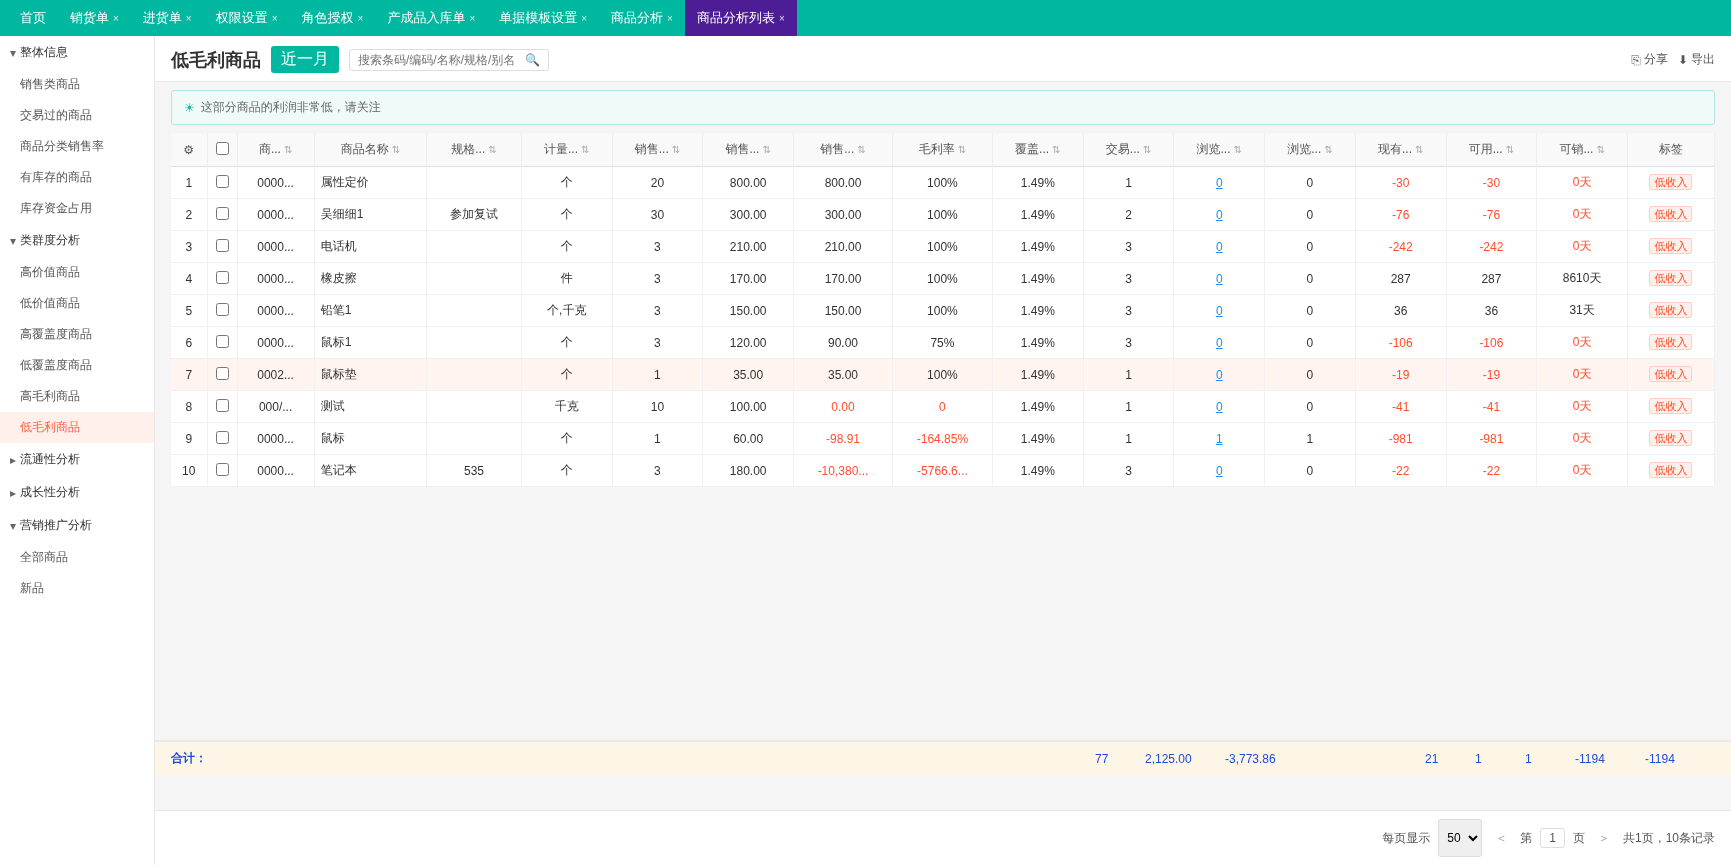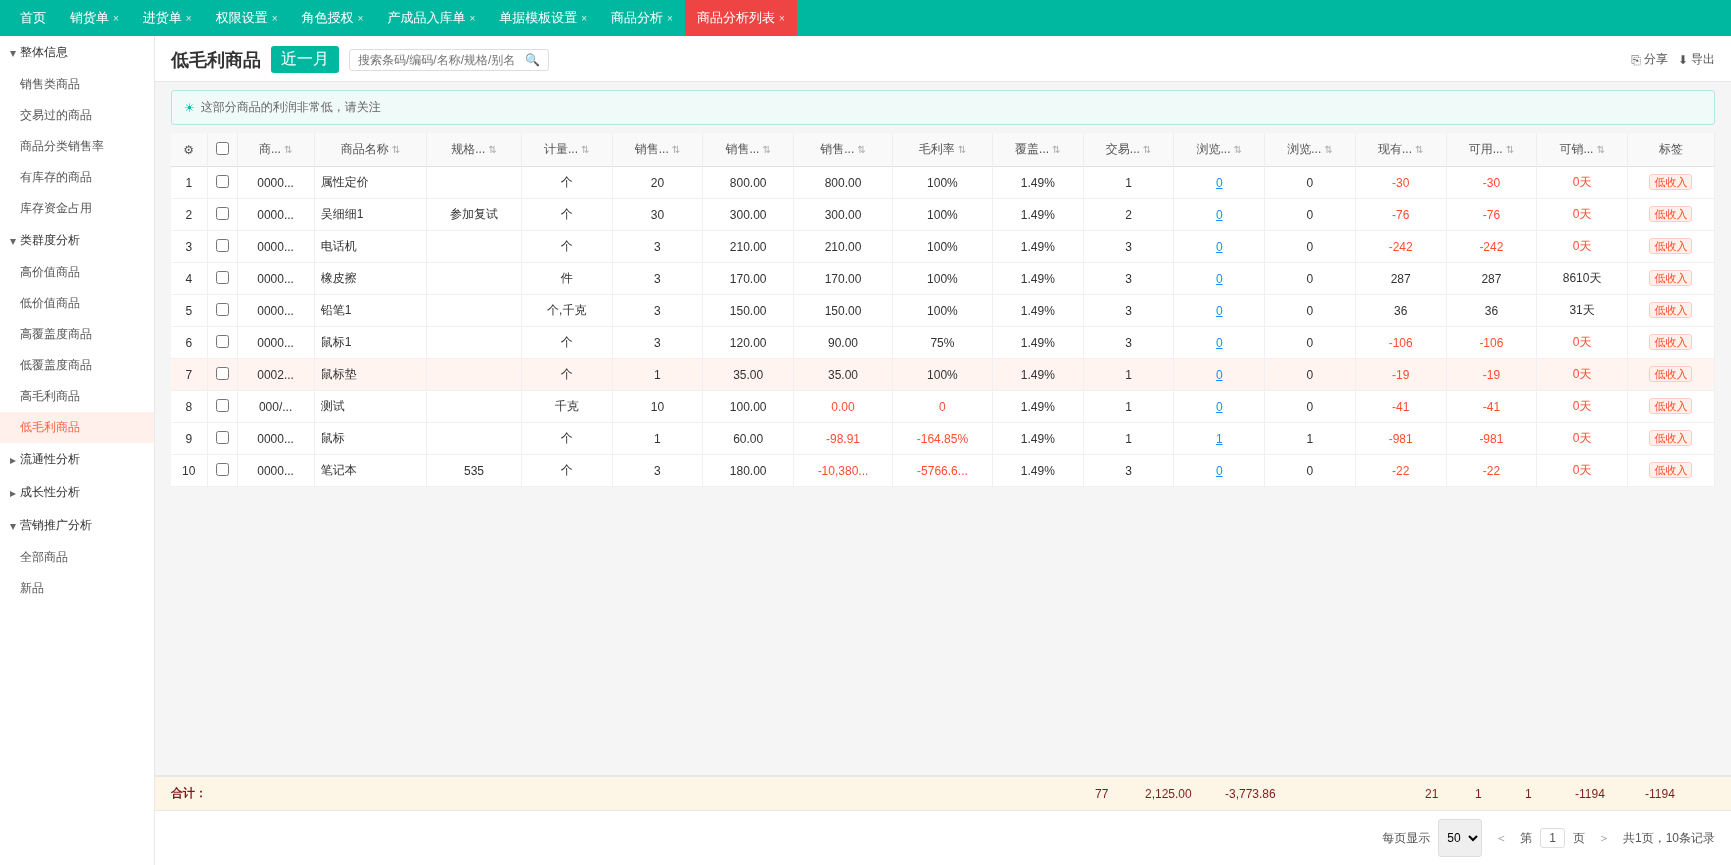--- a/index.html
+++ b/index.html
@@ -16,21 +16,21 @@
     .top-nav .nav-item {
       color: #fff;
       padding: 0 12px;
       height: 36px;
       display: flex;
       align-items: center;
       cursor: pointer;
       font-size: 13px;
       white-space: nowrap;
     }
-    .top-nav .nav-item.active { background: #ef4444; }
+    .top-nav .nav-item.active { background: #4c1d95; }
     .top-nav .nav-item .close-x { margin-left: 4px; font-size: 10px; opacity: 0.8; }
 
     
     .main-layout {
       display: flex;
       height: calc(100vh - 36px);
     }
 
     
     .sidebar {
@@ -193,21 +193,21 @@
     .underline { text-decoration: underline; }
 
     
     .table-footer {
       background: #fdf5e6;
       border-top: 2px solid #e8e8e8;
       padding: 8px 16px;
       display: flex;
       align-items: center;
       font-size: 12px;
-      color: #7f1d1d;
+      color: #1d4ed8;
       position: sticky;
       bottom: 0;
     }
     .table-footer .total-label {
       font-weight: bold;
       margin-right: 20px;
       min-width: 40px;
     }
     .total-cells {
       display: flex;
@@ -219,20 +219,21 @@
     .pagination-bar {
       background: #fff;
       border-top: 1px solid #e8e8e8;
       padding: 8px 16px;
       display: flex;
       align-items: center;
       justify-content: flex-end;
       font-size: 12px;
       color: #555;
       gap: 8px;
+      margin-top: 35px;
     }
     .pagination-bar select {
       border: 1px solid #ddd;
       border-radius: 3px;
       padding: 10px 4px;
       font-size: 12px;
     }
     .pagination-bar .pg-btn {
       cursor: pointer;
       color: #999;

